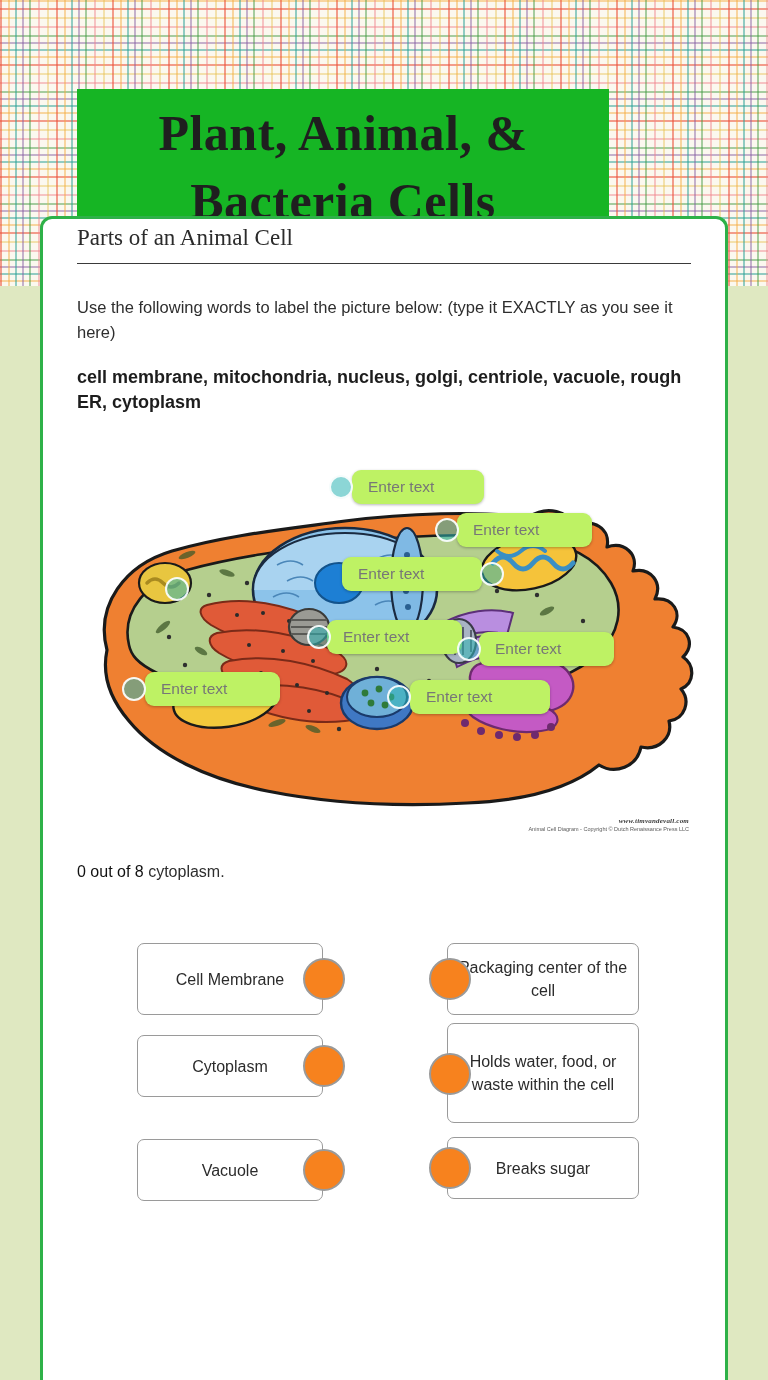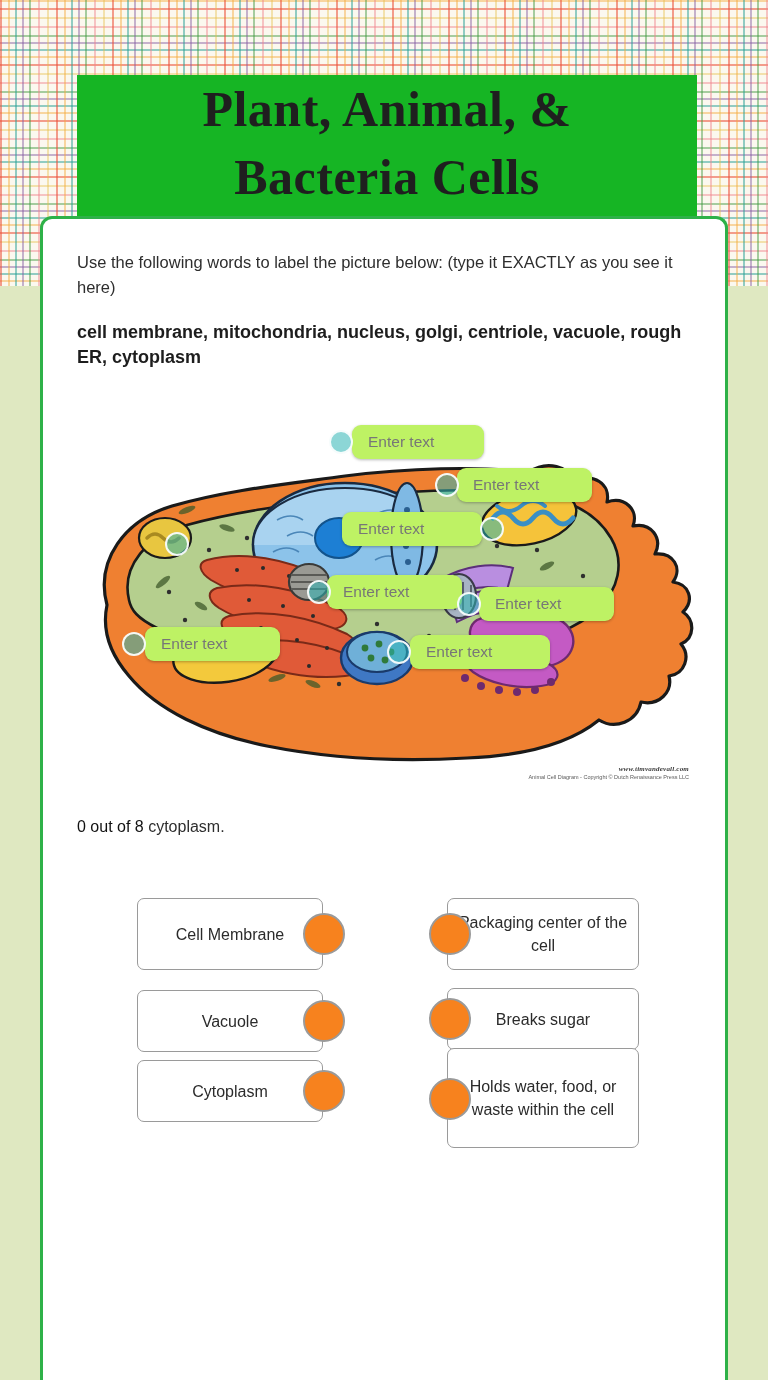--- a/index.html
+++ b/index.html
@@ -40,26 +40,26 @@
   }
   .lowerbg {
     position: absolute; left: 0; top: 286px;
     width: 768px; height: 1094px;
     background: #dfe8c1;
   }
 
   
   .banner {
     position: absolute;
-    left: 77px; top: 75px;
-    width: 620px; height: 145px;
+    left: 77px; top: 89px;
+    width: 532px; height: 145px;
     background: #16b524;
     box-sizing: border-box;
     display: flex; align-items: flex-start; justify-content: center;
-    padding-top: 0;
+    padding-top: 10px;
     z-index: 2;
   }
   .banner-title {
     font-family: "Liberation Serif", serif;
     font-size: 50px;
     line-height: 68px;
     color: #1f1f1f;
     text-align: center;
     margin: 0;
     white-space: pre-line;
@@ -134,21 +134,21 @@
     display: flex; align-items: center;
     padding-left: 16px;
     font-size: 15.5px;
     color: #777777;
     box-sizing: border-box;
     z-index: 5;
   }
 
   .credit {
     position: absolute;
-    right: 8px; bottom: 20px;
+    right: 8px; bottom: 13px;
     text-align: right;
     z-index: 5;
   }
   .credit .url {
     font-family: "Liberation Serif", serif;
     font-style: italic;
     font-weight: bold;
     font-size: 7px;
     color: #3a3a3a;
     letter-spacing: .2px;
@@ -220,20 +220,21 @@
   <div class="lowerbg"></div>
 
   <div class="banner">
     <h1 class="banner-title">Plant, Animal, &amp;
 Bacteria Cells</h1>
   </div>
 
   <div class="card">
 
     <div class="section">
+      <h2 class="section-title">Parts of an Animal Cell</h2>
       <p class="instr">Use the following words to label the picture below: (type it EXACTLY as you see it here)</p>
       <p class="wordbank"> cell membrane, mitochondria, nucleus, golgi, centriole, vacuole, rough ER, cytoplasm</p>
 
       <div class="diagram-wrap">
 
         <svg class="diagram-svg" width="620" height="390" viewBox="0 0 620 390">
 
           <path d="M30,195 C18,150 48,110 95,96 C150,80 210,74 268,66
                    C330,58 400,56 452,62 C470,50 492,56 498,72
                    C516,62 534,74 530,92 C548,86 562,100 556,116
@@ -407,39 +408,39 @@
           <span>Cell Membrane</span>
         </div>
         <div class="dot left-dot" style="top:15px;"></div>
 
         <div class="mcard right" style="top:0;height:72px;">
           <span>Packaging center of the cell</span>
         </div>
         <div class="dot right-dot" style="top:15px;"></div>
       </div>
 
+      <div class="match-row" style="height:104px;">
+        <div class="mcard left" style="top:0;height:62px;">
+          <span>Cytoplasm</span>
+        </div>
+        <div class="dot left-dot" style="top:10px;"></div>
+
+        <div class="mcard right" style="top:-12px;height:100px;">
+          <span>Holds water, food, or waste within the cell</span>
+        </div>
+        <div class="dot right-dot" style="top:18px;"></div>
+      </div>
+
       <div class="match-row" style="height:70px;">
         <div class="mcard left" style="top:0;height:62px;">
           <span>Vacuole</span>
         </div>
         <div class="dot left-dot" style="top:10px;"></div>
 
         <div class="mcard right" style="top:-2px;height:62px;">
           <span>Breaks sugar</span>
         </div>
         <div class="dot right-dot" style="top:8px;"></div>
       </div>
 
-      <div class="match-row" style="height:104px;">
-        <div class="mcard left" style="top:0;height:62px;">
-          <span>Cytoplasm</span>
-        </div>
-        <div class="dot left-dot" style="top:10px;"></div>
-
-        <div class="mcard right" style="top:-12px;height:100px;">
-          <span>Holds water, food, or waste within the cell</span>
-        </div>
-        <div class="dot right-dot" style="top:18px;"></div>
-      </div>
-
     </div>
   </div>
 </div>
 
 </body></html>

